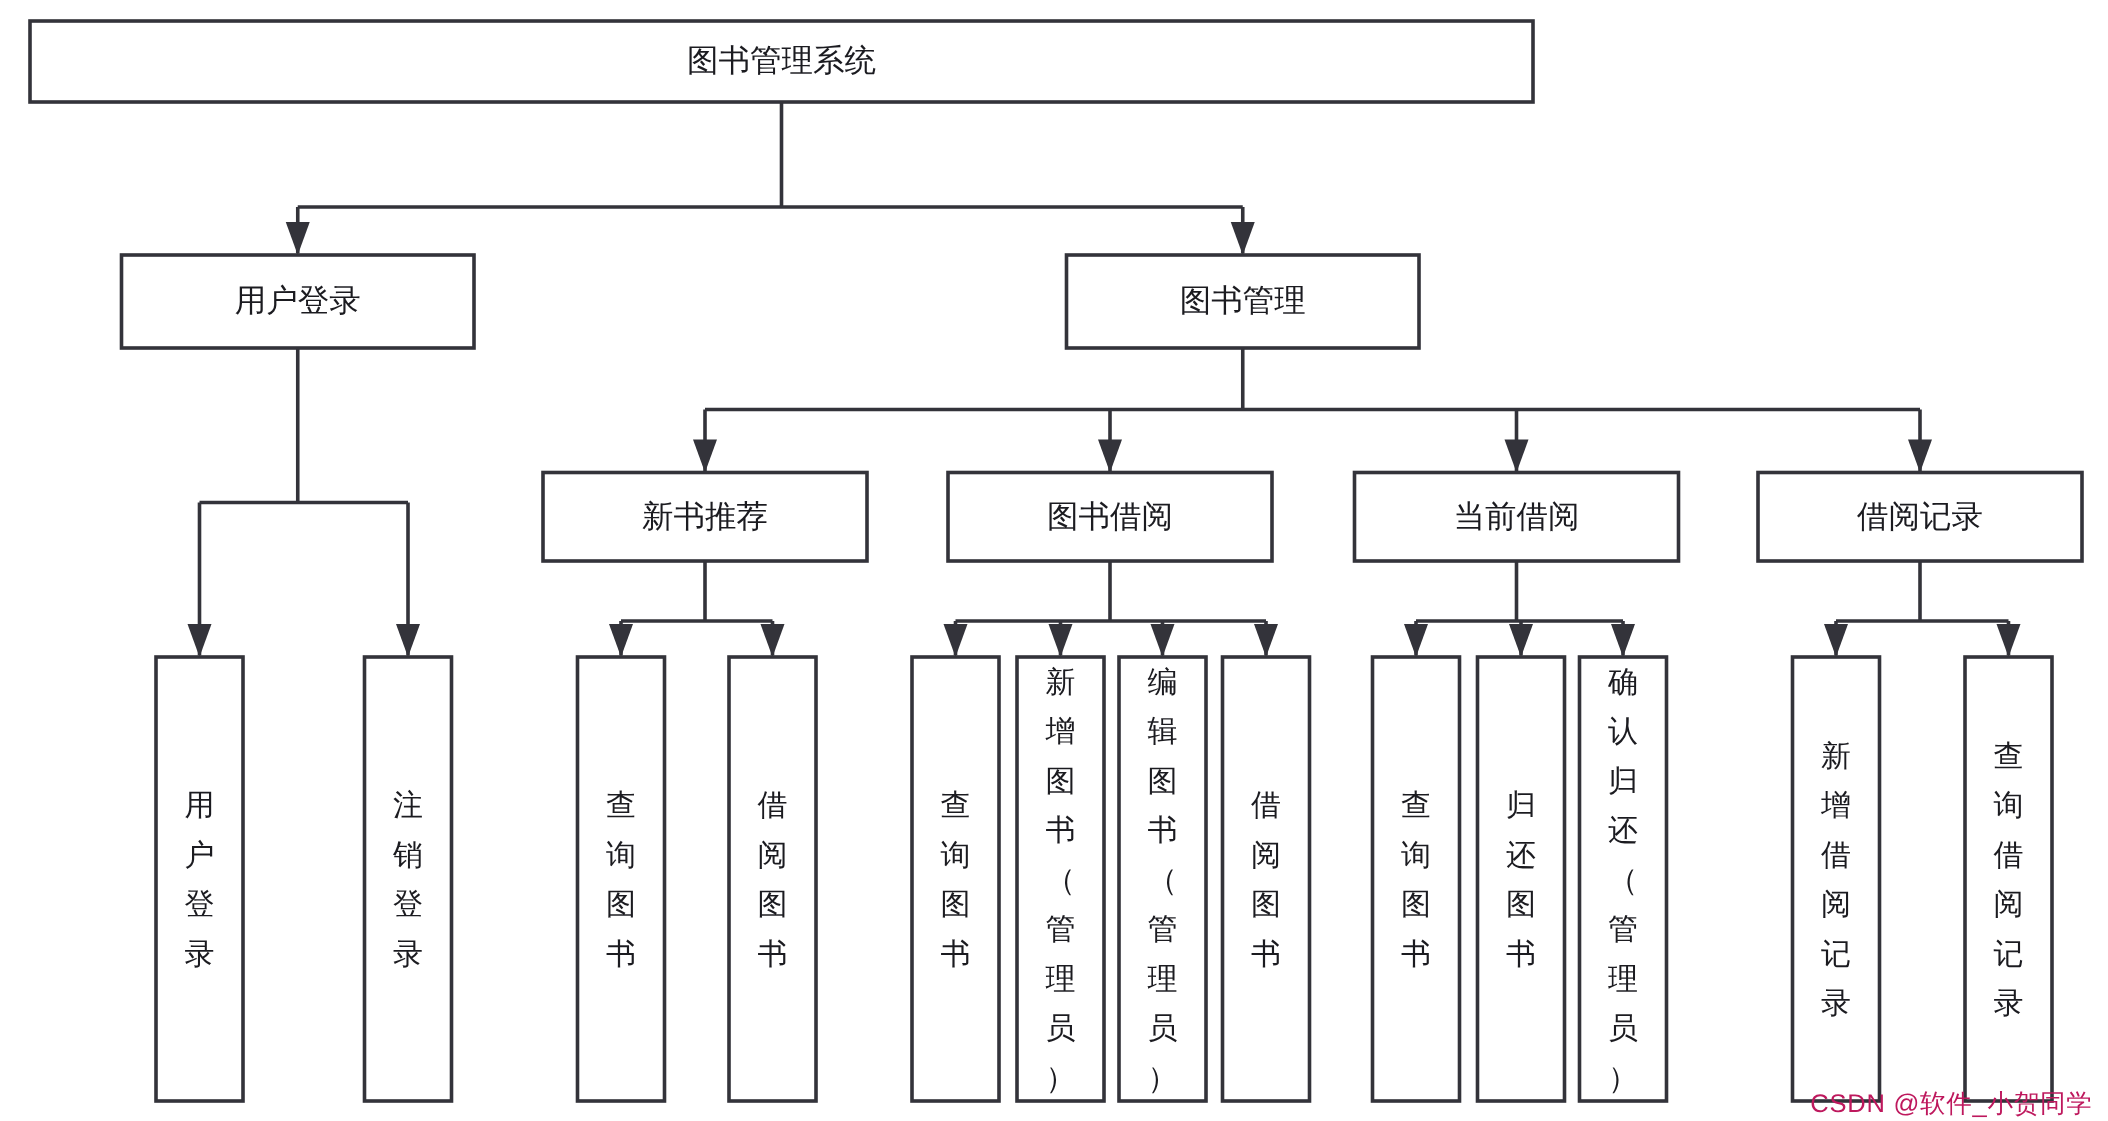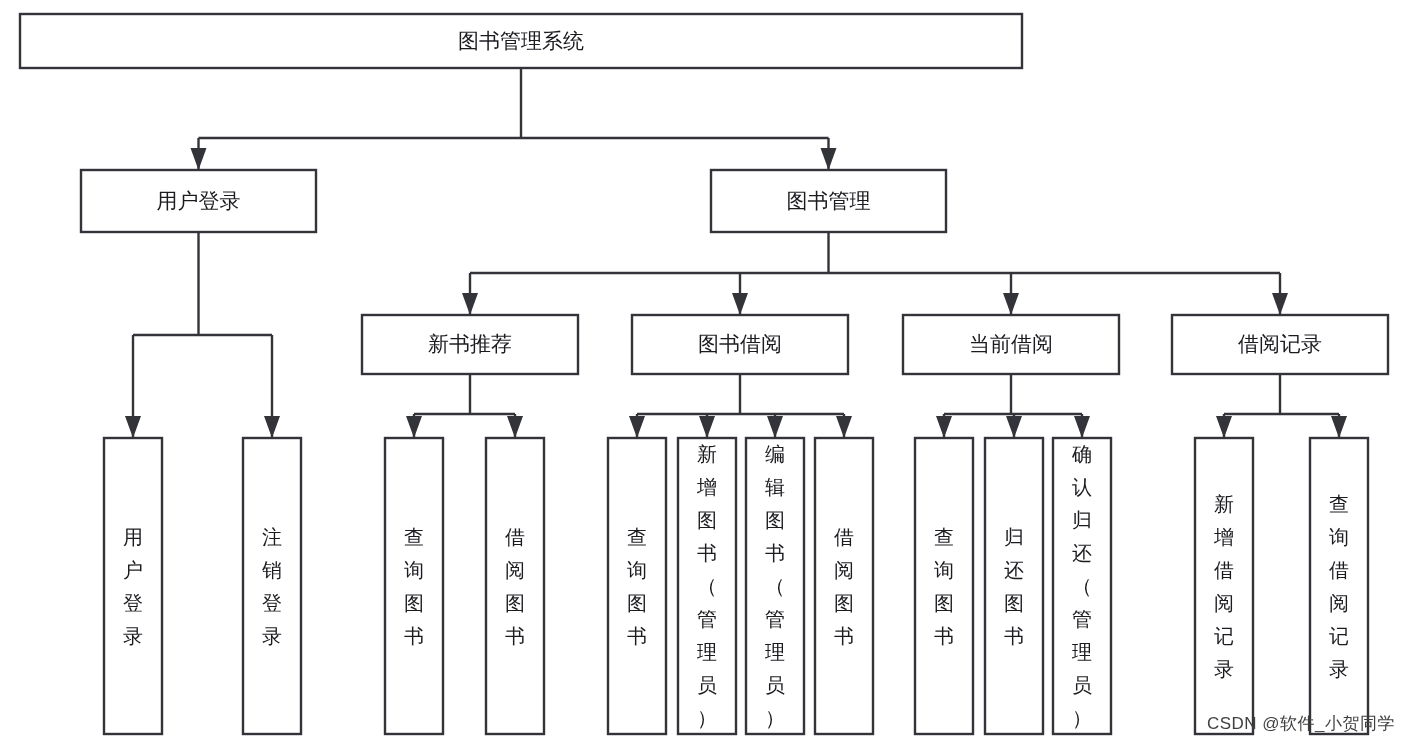--- a/index.html
+++ b/index.html
@@ -49,24 +49,24 @@
     font-size: 21px;
     text-anchor: middle;
     dominant-baseline: middle;
   }
   .node-label.vertical {
     font-size: 20px;
   }
   .watermark {
     position: absolute;
     right: 10px;
-    bottom: 12px;
+    bottom: 0;
     font-family: "Liberation Sans", "DejaVu Sans", sans-serif;
     font-size: 17px;
-    color: #404040;
+    color: #be185d;
     letter-spacing: 0.5px;
     white-space: nowrap;
     user-select: none;
   }
 </style>
 </head>
 <body>
 
 <div id="diagram-root">
   <svg id="flow" viewBox="0 0 1405 747" xmlns="http://www.w3.org/2000/svg">

